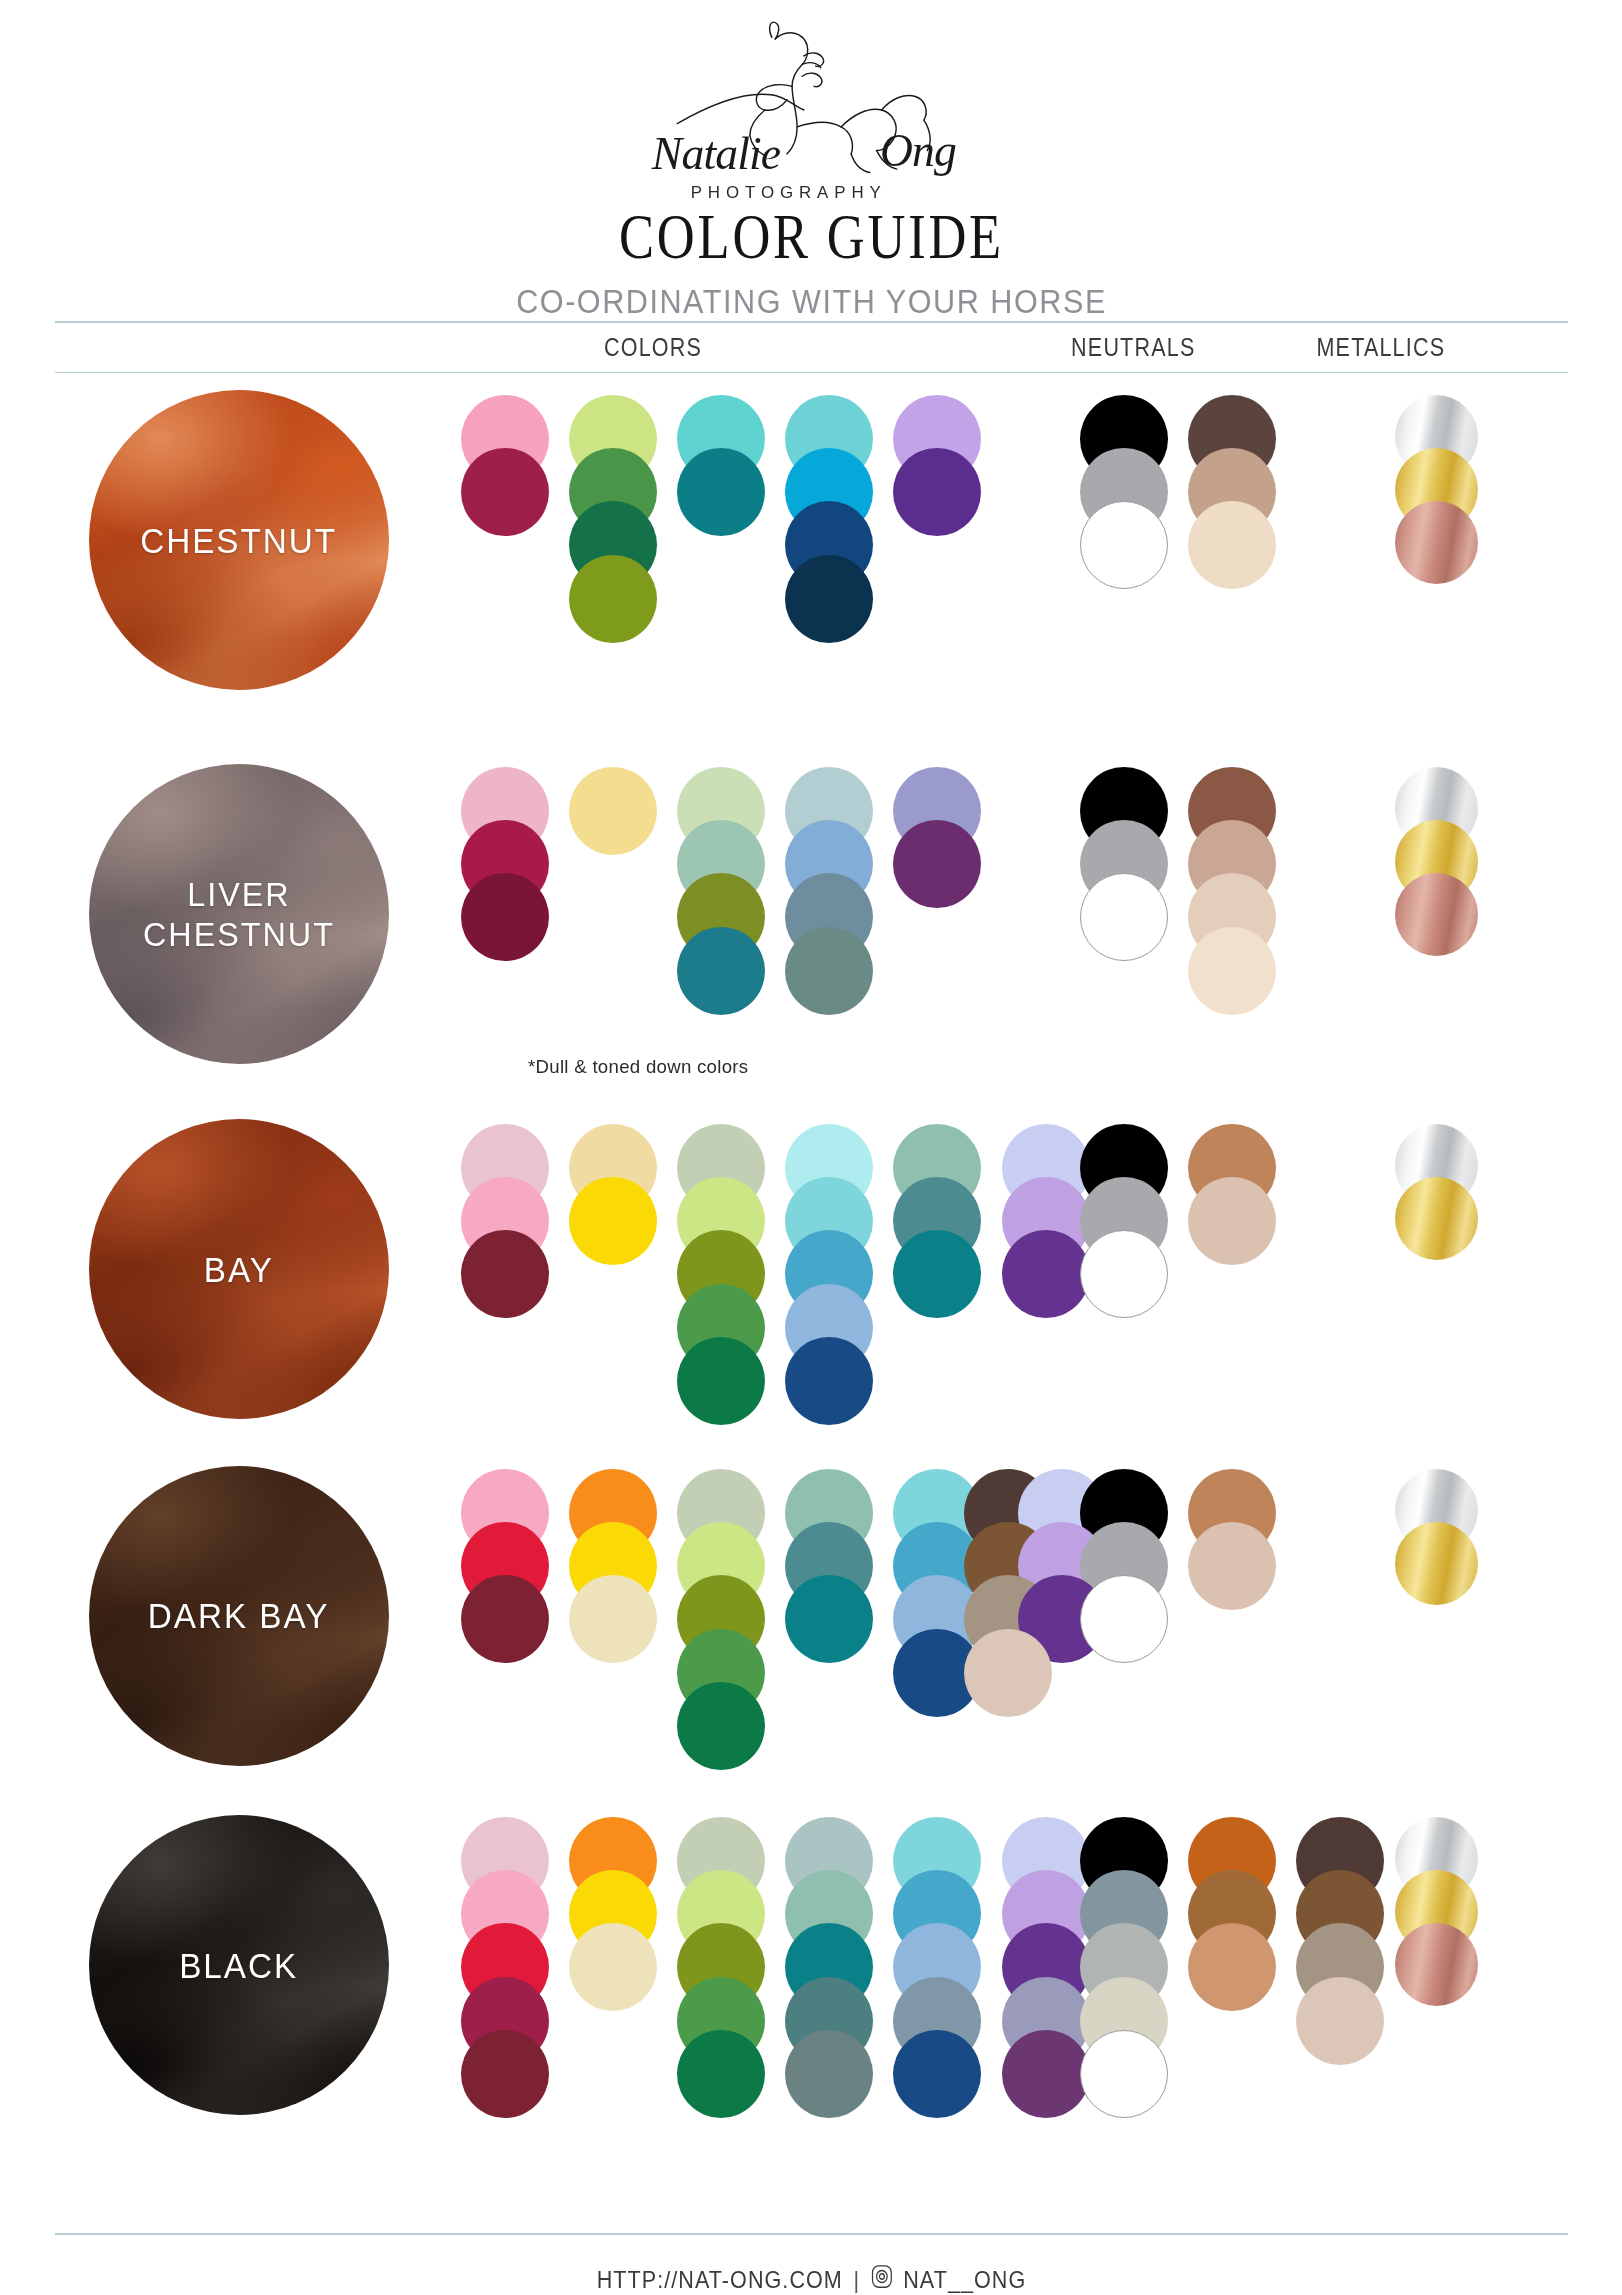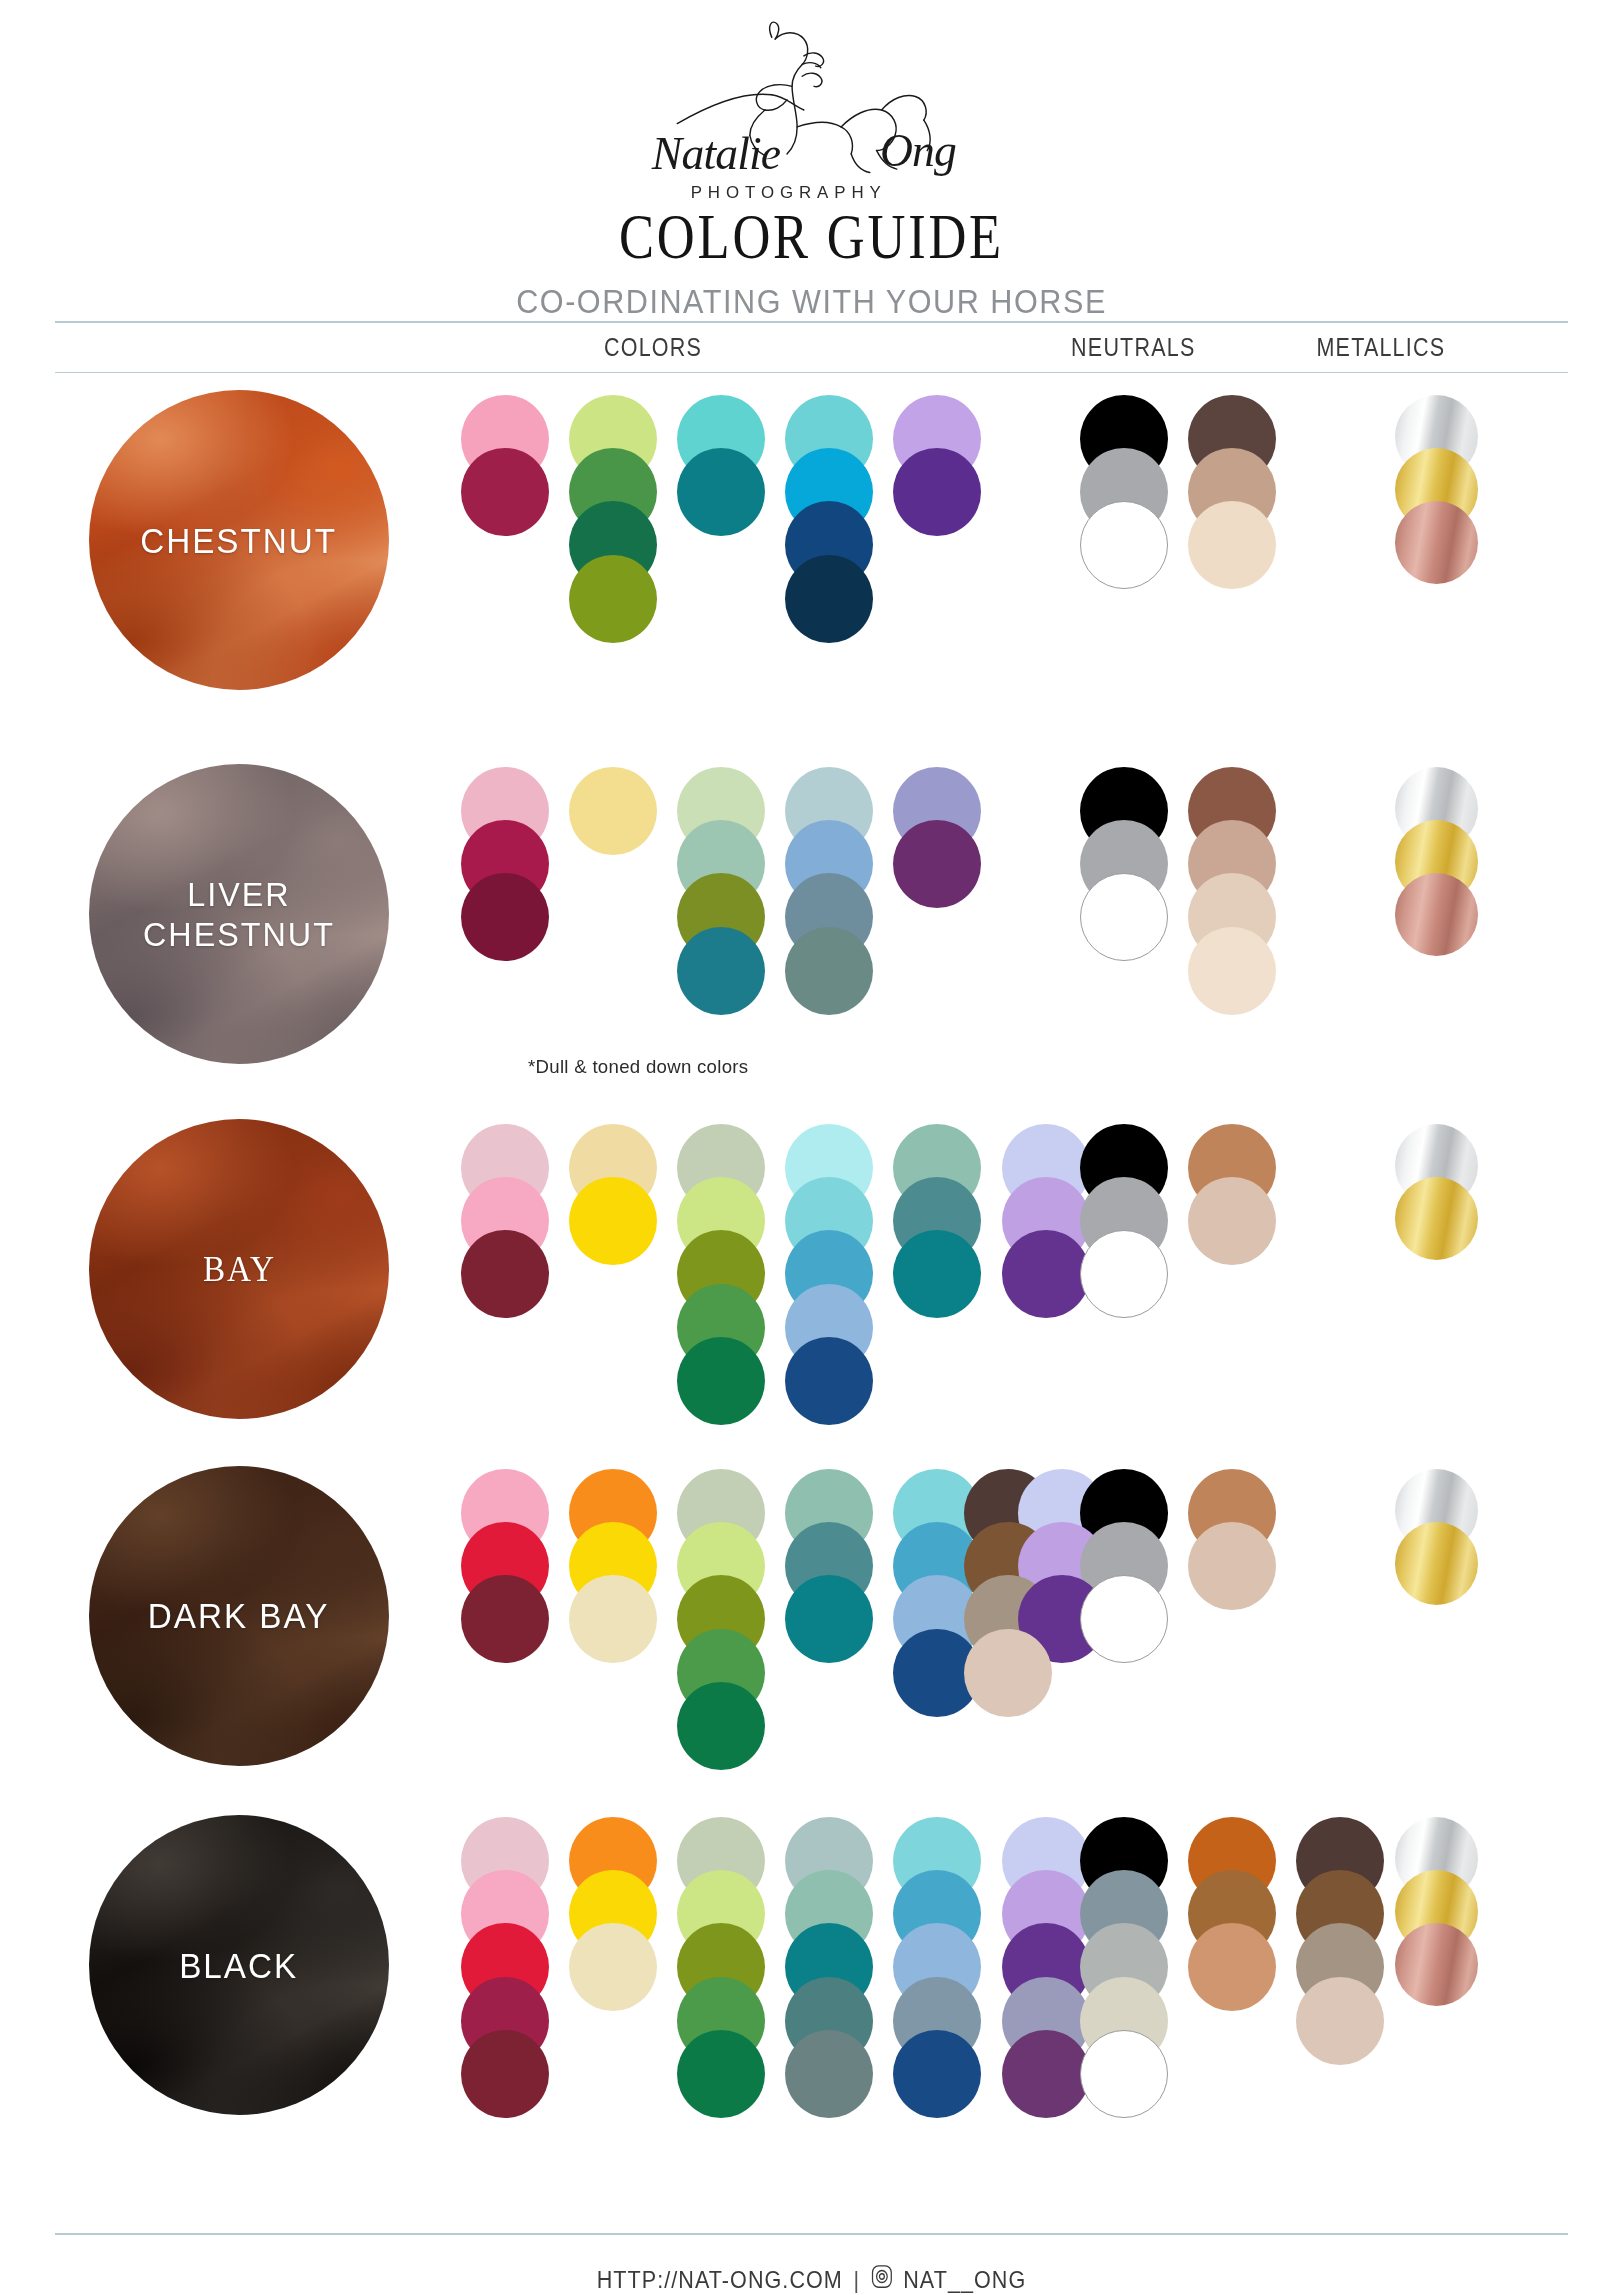--- a/index.html
+++ b/index.html
@@ -235,21 +235,21 @@
         <div class="dot" title="#e3cdbb" style="top: 106px; z-index: 3; background: rgb(227, 205, 187);"></div>
         <div class="dot" title="#f1e0cd" style="top: 160px; z-index: 4; background: rgb(241, 224, 205);"></div>
       </div>
       <div class="stack" style="left: 1395px; top: 22px; width: 93px; height: 202px;">
         <div class="dot metal" title="silver" style="top: 0px; z-index: 1; background: linear-gradient(100deg, rgb(207, 210, 212) 0%, rgb(242, 243, 244) 18%, rgb(255, 255, 255) 32%, rgb(201, 204, 206) 46%, rgb(183, 186, 188) 60%, rgb(233, 234, 235) 78%, rgb(214, 216, 218) 100%);"></div>
         <div class="dot metal" title="gold" style="top: 53px; z-index: 2; background: linear-gradient(100deg, rgb(200, 161, 44) 0%, rgb(227, 197, 92) 16%, rgb(246, 231, 154) 33%, rgb(224, 193, 79) 48%, rgb(207, 168, 47) 62%, rgb(240, 221, 141) 80%, rgb(212, 174, 55) 100%);"></div>
         <div class="dot metal" title="rosegold" style="top: 106px; z-index: 3; background: linear-gradient(100deg, rgb(176, 112, 99) 0%, rgb(207, 149, 137) 16%, rgb(229, 182, 171) 33%, rgb(201, 138, 125) 50%, rgb(176, 111, 99) 66%, rgb(219, 169, 156) 84%, rgb(189, 129, 117) 100%);"></div>
       </div>
       <div class="note" style="left: 528px; top: 311px;">*Dull &amp; toned down colors</div>
     </div>
-    <div class="row" style="height: 345px; font-family: Liberation Serif, serif;">
+    <div class="row" style="height: 345px;">
       <div class="horse" style="top: 17px;">
         <div class="tex" style="background: radial-gradient(60% 44% at 28% 22%, rgb(180, 82, 42) 0%, rgba(0, 0, 0, 0) 62%), radial-gradient(52% 40% at 78% 30%, rgb(156, 59, 27) 0%, rgba(0, 0, 0, 0) 65%), radial-gradient(70% 48% at 20% 78%, rgb(107, 36, 16) 0%, rgba(0, 0, 0, 0) 70%), radial-gradient(58% 42% at 82% 84%, rgb(125, 45, 17) 0%, rgba(0, 0, 0, 0) 68%), linear-gradient(152deg, rgb(156, 59, 27) 0%, rgb(125, 45, 17) 40%, rgb(180, 82, 42) 68%, rgb(107, 36, 16) 100%); filter: saturate(1.02);"></div>
         <div class="label">BAY</div>
       </div>
       <div class="stack" style="left: 461px; top: 22px; width: 93px; height: 202px;">
         <div class="dot" title="#e9c3cd" style="top: 0px; z-index: 1; background: rgb(233, 195, 205);"></div>
         <div class="dot" title="#f7a8c2" style="top: 53px; z-index: 2; background: rgb(247, 168, 194);"></div>
         <div class="dot" title="#7c2232" style="top: 106px; z-index: 3; background: rgb(124, 34, 50);"></div>
       </div>
       <div class="stack" style="left: 569px; top: 22px; width: 93px; height: 149px;">

